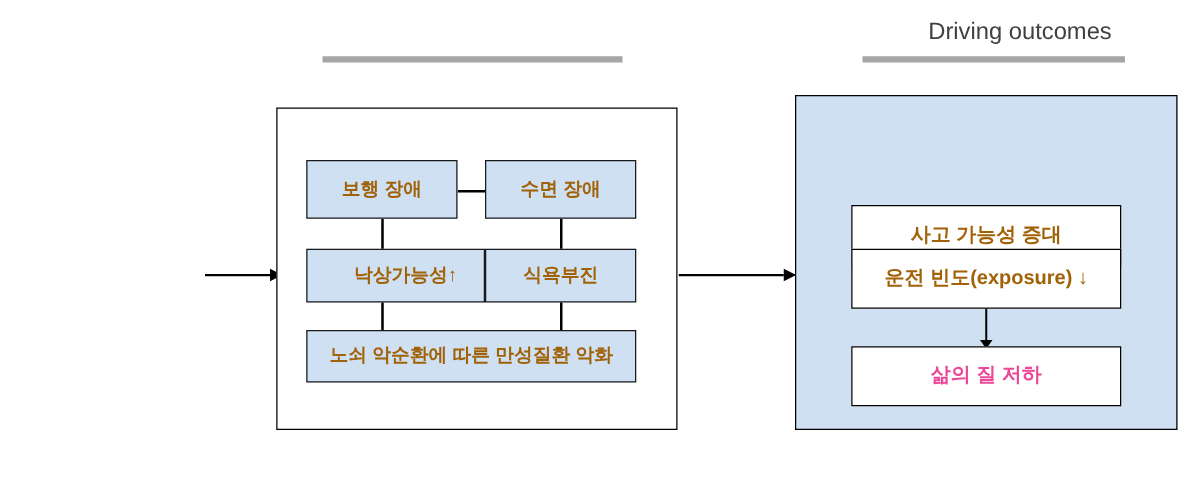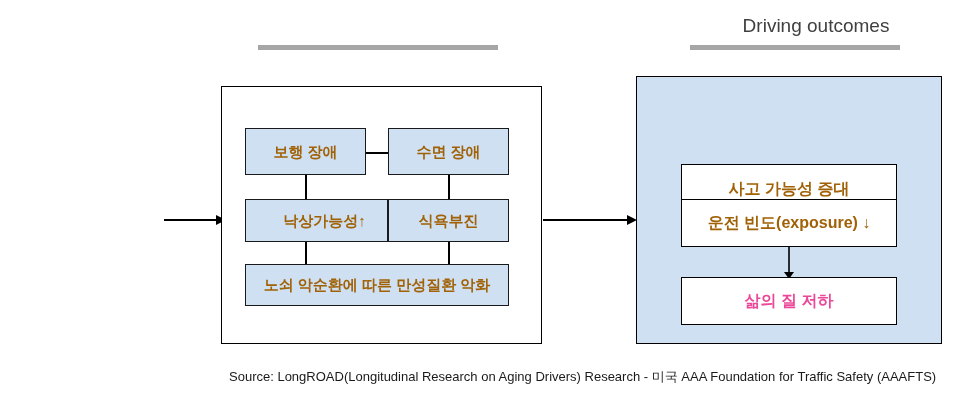--- a/index.html
+++ b/index.html
@@ -186,15 +186,14 @@
   </div>
 
   <div class="node white" style="left:681px; top:199px; width:216px; height:48px;">
     <span>운전 빈도(exposure) ↓</span>
   </div>
 
   <div class="node white red-text" style="left:681px; top:277px; width:216px; height:48px;">
     <span>삶의 질 저하</span>
   </div>
 
-  <div class="source-note" style="left:229px; top:368px;">Source: LongROAD(Longitudinal Research on Aging Drivers) Research - 미국 AAA Foundation for Traffic Safety (AAAFTS)</div>
 
 </div>
 
 </body></html>

